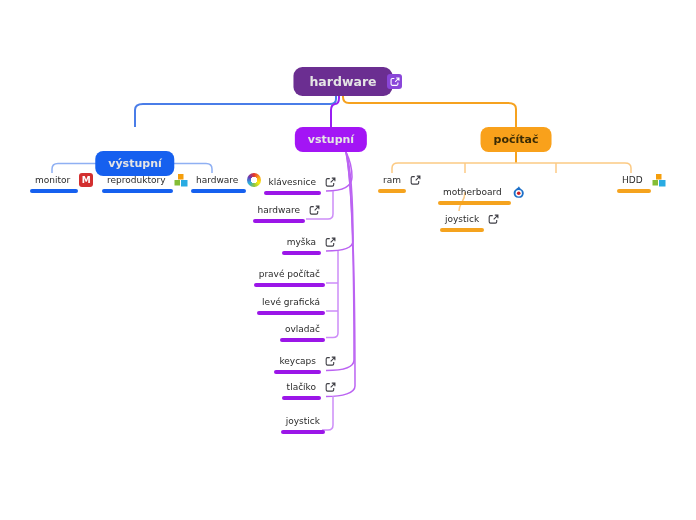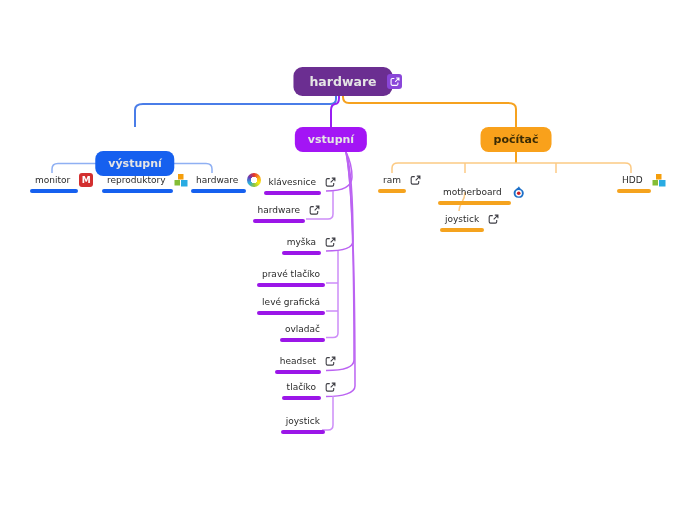--- a/index.html
+++ b/index.html
@@ -151,39 +151,39 @@
           <svg width="11" height="11" viewBox="0 0 12 12">
             <path d="M5.2 1.8H2.8c-.9 0-1.5.6-1.5 1.5v5.2c0 .9.6 1.5 1.5 1.5H8c.9 0 1.5-.6 1.5-1.5V6.6" fill="none" stroke="#3f3f46" stroke-width="1.2"></path>
             <path d="M7.4 1.2h3.4v3.4M10.6 1.4 6.2 5.8" fill="none" stroke="#3f3f46" stroke-width="1.2"></path>
           </svg>
         </span>
       </div>
     <div class="bar purple"></div>
   </div>
   <div class="leaf r noicon" id="n-prave">
     <div class="row">
-        <span class="lbl">pravé tlačíko</span>
+        <span class="lbl">pravé počítač</span>
       </div>
     <div class="bar purple"></div>
   </div>
   <div class="leaf r noicon" id="n-leve">
     <div class="row">
         <span class="lbl">levé grafická</span>
       </div>
     <div class="bar purple"></div>
   </div>
   <div class="leaf r noicon" id="n-kolecko">
     <div class="row">
         <span class="lbl">ovladač</span>
       </div>
     <div class="bar purple"></div>
   </div>
   <div class="leaf r hasicon" id="n-mikrofon">
     <div class="row">
-        <span class="lbl">headset</span>
+        <span class="lbl">keycaps</span>
       <span class="icn">
           <svg width="11" height="11" viewBox="0 0 12 12">
             <path d="M5.2 1.8H2.8c-.9 0-1.5.6-1.5 1.5v5.2c0 .9.6 1.5 1.5 1.5H8c.9 0 1.5-.6 1.5-1.5V6.6" fill="none" stroke="#3f3f46" stroke-width="1.2"></path>
             <path d="M7.4 1.2h3.4v3.4M10.6 1.4 6.2 5.8" fill="none" stroke="#3f3f46" stroke-width="1.2"></path>
           </svg>
         </span>
       </div>
     <div class="bar purple"></div>
   </div>
   <div class="leaf r hasicon" id="n-ovladac">

